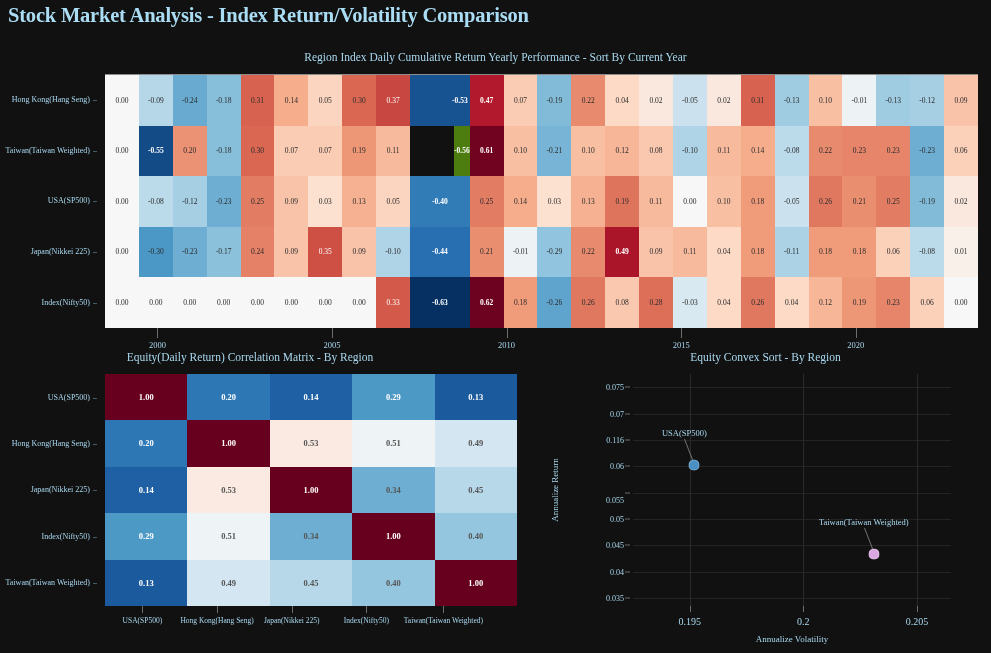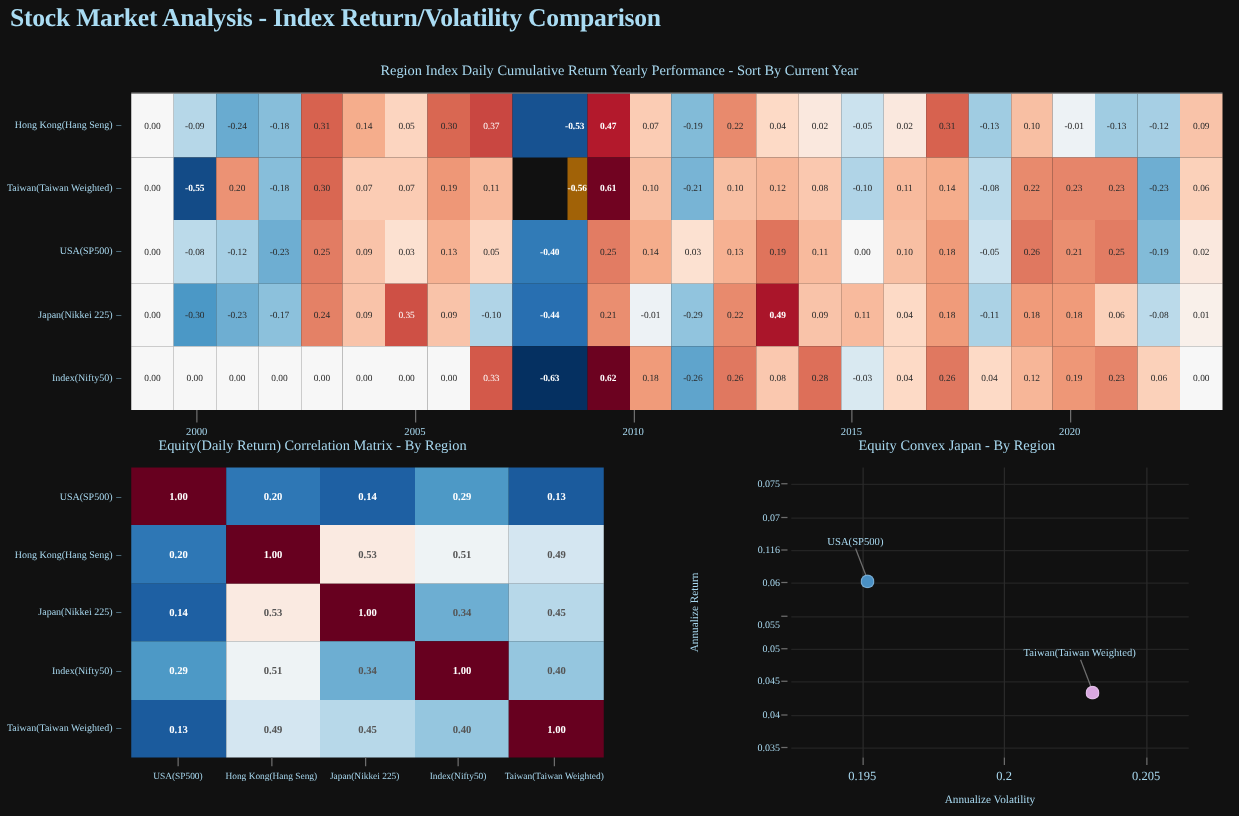--- a/index.html
+++ b/index.html
@@ -50,21 +50,21 @@
     transform:translateX(-50%); white-space:nowrap;
   }
 
   
   #panel-corr { position:absolute; left:0; top:346px; width:500px; height:307px; }
   #panel-corr .panel-title {
     position:absolute; left:0; right:0; top:5px; text-align:center;
     font-size:11.5px; color:#a8d8ef;
   }
   #corr-grid {
-    position:absolute; left:105px; top:28px; width:378px; height:581px;
+    position:absolute; left:105px; top:28px; width:412px; height:581px;
     height:232px;
     display:grid; grid-template-columns: repeat(5, 1fr); grid-template-rows: repeat(5, 1fr);
   }
   .corr-cell {
     display:flex; align-items:center; justify-content:center;
     font-size:8.5px; font-weight:bold; line-height:1;
   }
   #corr-rowlabels {
     position:absolute; left:0; top:28px; width:102px; height:232px;
     display:grid; grid-template-rows: repeat(5, 1fr);
@@ -175,21 +175,21 @@
       <div class="hm-cell" style="background: rgb(249, 195, 169); color: rgb(42, 42, 42);">0.09</div>
       <div class="hm-cell" style="background: rgb(247, 247, 247); color: rgb(42, 42, 42);">0.00</div>
       <div class="hm-cell" style="background: rgb(19, 75, 135); color: rgb(255, 255, 255); font-weight: bold;">-0.55</div>
       <div class="hm-cell" style="background: rgb(236, 146, 116); color: rgb(42, 42, 42);">0.20</div>
       <div class="hm-cell" style="background: rgb(135, 190, 218); color: rgb(42, 42, 42);">-0.18</div>
       <div class="hm-cell" style="background: rgb(217, 103, 82); color: rgb(42, 42, 42);">0.30</div>
       <div class="hm-cell" style="background: rgb(251, 204, 180); color: rgb(42, 42, 42);">0.07</div>
       <div class="hm-cell" style="background: rgb(251, 204, 180); color: rgb(42, 42, 42);">0.07</div>
       <div class="hm-cell" style="background: rgb(238, 151, 119); color: rgb(42, 42, 42);">0.19</div>
       <div class="hm-cell" style="background: rgb(248, 186, 157); color: rgb(42, 42, 42);">0.11</div>
-      <div class="hm-cell" style="background: #a16207; color: rgb(255, 255, 255); font-weight: bold; margin-left: 44px;">-0.56</div>
+      <div class="hm-cell" style="background: #4d7c0f; color: rgb(255, 255, 255); font-weight: bold; margin-left: 44px;">-0.56</div>
       <div class="hm-cell" style="background: rgb(113, 3, 33); color: rgb(255, 255, 255); font-weight: bold;">0.61</div>
       <div class="hm-cell" style="background: rgb(248, 191, 163); color: rgb(42, 42, 42);">0.10</div>
       <div class="hm-cell" style="background: rgb(120, 180, 213); color: rgb(42, 42, 42);">-0.21</div>
       <div class="hm-cell" style="background: rgb(248, 191, 163); color: rgb(42, 42, 42);">0.10</div>
       <div class="hm-cell" style="background: rgb(247, 182, 152); color: rgb(42, 42, 42);">0.12</div>
       <div class="hm-cell" style="background: rgb(250, 200, 175); color: rgb(42, 42, 42);">0.08</div>
       <div class="hm-cell" style="background: rgb(176, 212, 231); color: rgb(42, 42, 42);">-0.10</div>
       <div class="hm-cell" style="background: rgb(248, 186, 157); color: rgb(42, 42, 42);">0.11</div>
       <div class="hm-cell" style="background: rgb(245, 173, 140); color: rgb(42, 42, 42);">0.14</div>
       <div class="hm-cell" style="background: rgb(187, 218, 234); color: rgb(42, 42, 42);">-0.08</div>
@@ -327,21 +327,21 @@
   <div id="corr-collabels">
       <div>USA(SP500)</div>
       <div>Hong Kong(Hang Seng)</div>
       <div>Japan(Nikkei 225)</div>
       <div>Index(Nifty50)</div>
       <div>Taiwan(Taiwan Weighted)</div>
     </div>
 </section>
 
 <section id="panel-scatter">
-  <div class="panel-title">Equity Convex Japan - By Region</div>
+  <div class="panel-title">Equity Convex Sort - By Region</div>
   <div id="sc-ylabels">
       <div class="ytick" style="top: 224.091px;"></div>
       <div class="yl" style="top: 224.091px;">0.035</div>
       <div class="ytick" style="top: 197.727px;"></div>
       <div class="yl" style="top: 197.727px;">0.04</div>
       <div class="ytick" style="top: 171.364px;"></div>
       <div class="yl" style="top: 171.364px;">0.045</div>
       <div class="ytick" style="top: 145px;"></div>
       <div class="yl" style="top: 145px;">0.05</div>
       <div class="ytick" style="top: 118.636px;"></div>

